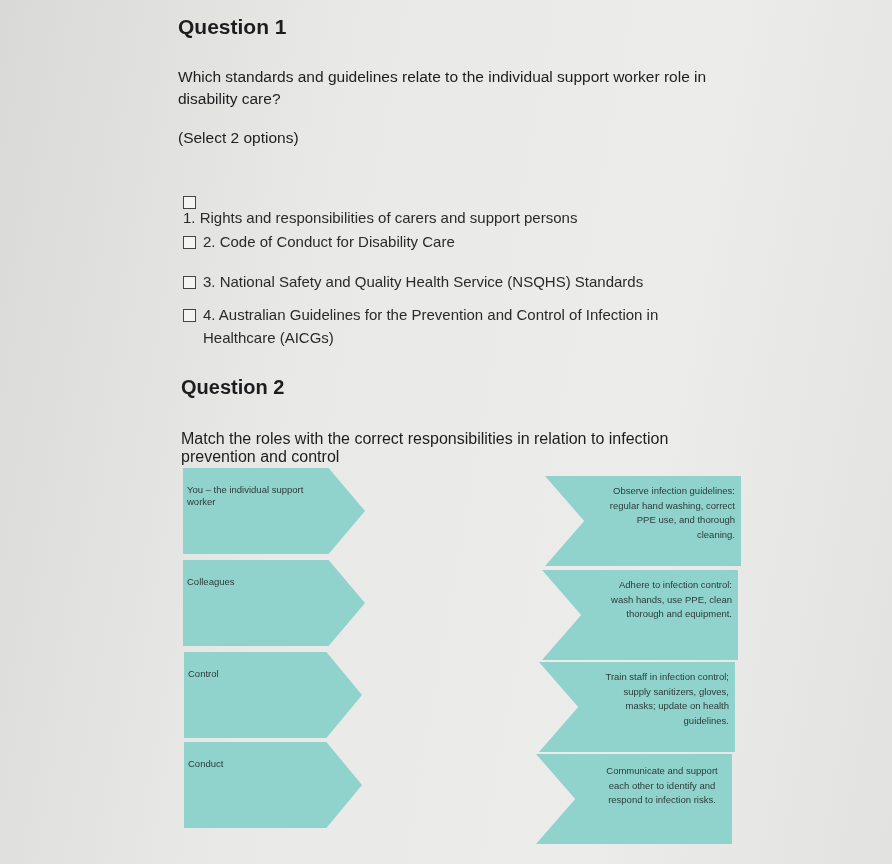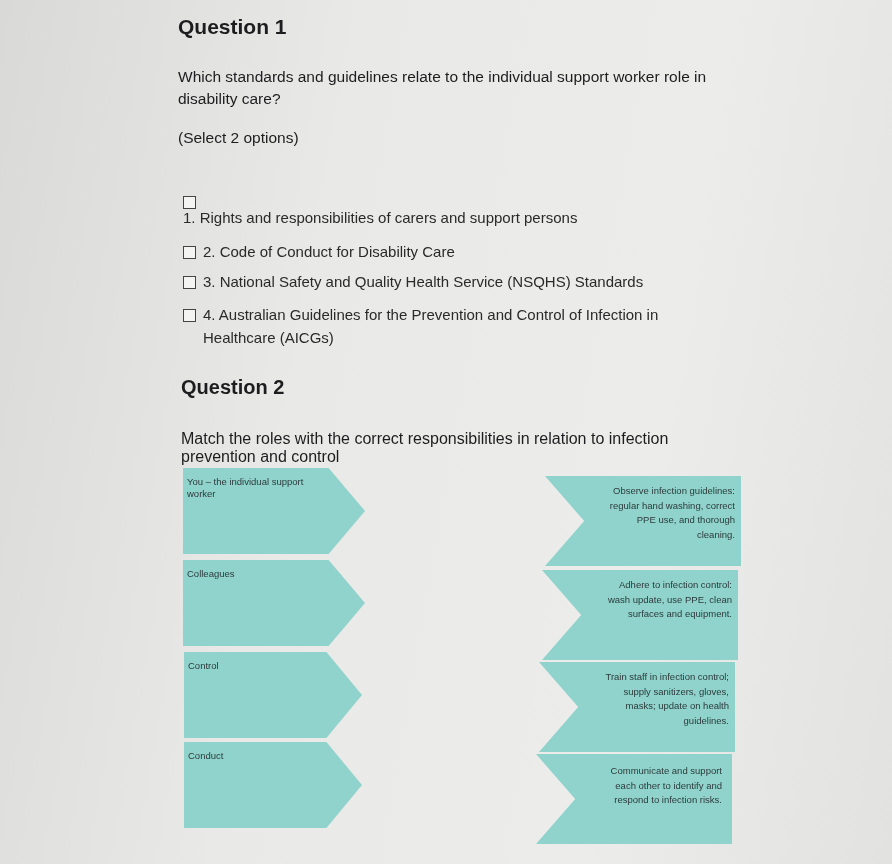--- a/index.html
+++ b/index.html
@@ -15,21 +15,21 @@
     .q1-sub { position:absolute; left:178px; top:129px; font-size:15.5px; }
     .option { position:absolute; left:183px; display:flex; align-items:flex-start; font-size:15px; color:#2a2a2a; }
     .cb { width:11px; height:11px; border:1.3px solid #444; margin-right:7px; margin-top:3px; flex-shrink:0; background:#f4f4f2; }
     .opt-text { line-height:23px; margin-top:-3px; }
     .q2-title { position:absolute; left:181px; top:376px; font-size:20px; font-weight:bold; }
     .q2-text { position:absolute; left:181px; top:430px; width:560px; font-size:16px; line-height:18px; }
     .role {
       position:absolute; left:183px; width:182px; height:86px;
       background:#8fd3cc;
       clip-path: polygon(0 0, 80% 0, 100% 50%, 80% 100%, 0 100%);
-      font-size:9.5px; color:#2d3b3a; box-sizing:border-box; padding:8px 4px 0 4px;
+      font-size:9.5px; color:#2d3b3a; box-sizing:border-box; padding:16px 4px 0 4px;
     }
     .role span { display:block; width:125px; line-height:12px; }
     .resp {
       position:absolute; width:196px; height:90px;
       background:#8fd3cc;
       clip-path: polygon(0 0, 100% 0, 100% 100%, 0 100%, 20% 50%);
       font-size:9.5px; color:#2d3b3a; box-sizing:border-box; padding-right:13px;
       text-align:right; line-height:14.5px;
     }
     .resp span { position:absolute; right:6px; width:135px; }
@@ -38,21 +38,21 @@
 <body>
 
 <div class="q1-title">Question 1</div>
 <div class="q1-text">Which standards and guidelines relate to the individual support worker role in disability care?</div>
 <div class="q1-sub">(Select 2 options)</div>
 
 <div class="option" style="top:193px;flex-direction:column;">
   <span class="cb"></span>
   <span class="opt-text">1. Rights and responsibilities of carers and support persons</span>
 </div>
-<div class="option" style="top:243px;">
+<div class="option" style="top:233px;">
   <span class="cb"></span>
   <span class="opt-text">2. Code of Conduct for Disability Care</span>
 </div>
 <div class="option" style="top:273px;">
   <span class="cb"></span>
   <span class="opt-text">3. National Safety and Quality Health Service (NSQHS) Standards</span>
 </div>
 <div class="option" style="top:306px; width:550px;">
   <span class="cb"></span>
   <span class="opt-text">4. Australian Guidelines for the Prevention and Control of Infection in Healthcare (AICGs)</span>
@@ -71,20 +71,20 @@
   <span>Control</span>
 </div>
 <div class="role" style="top:742px; left:184px; width:178px;">
   <span>Conduct</span>
 </div>
 
 <div class="resp" style="left:545px; top:476px;">
   <span style="top:8px;">Observe infection guidelines: regular hand washing, correct PPE use, and thorough cleaning.</span>
 </div>
 <div class="resp" style="left:542px; top:570px;">
-  <span style="top:8px; width:130px;">Adhere to infection control: wash update, use PPE, clean surfaces and equipment.</span>
+  <span style="top:8px; width:130px;">Adhere to infection control: wash hands, use PPE, clean thorough and equipment.</span>
 </div>
 <div class="resp" style="left:539px; top:662px;">
   <span style="top:8px; width:130px;">Train staff in infection control; supply sanitizers, gloves, masks; update on health guidelines.</span>
 </div>
 <div class="resp" style="left:536px; top:754px;">
-  <span style="top:10px; width:120px; right:10px;">Communicate and support each other to identify and respond to infection risks.</span>
+  <span style="top:10px; width:120px; right:10px;text-align:center;">Communicate and support each other to identify and respond to infection risks.</span>
 </div>
 
 </body></html>

